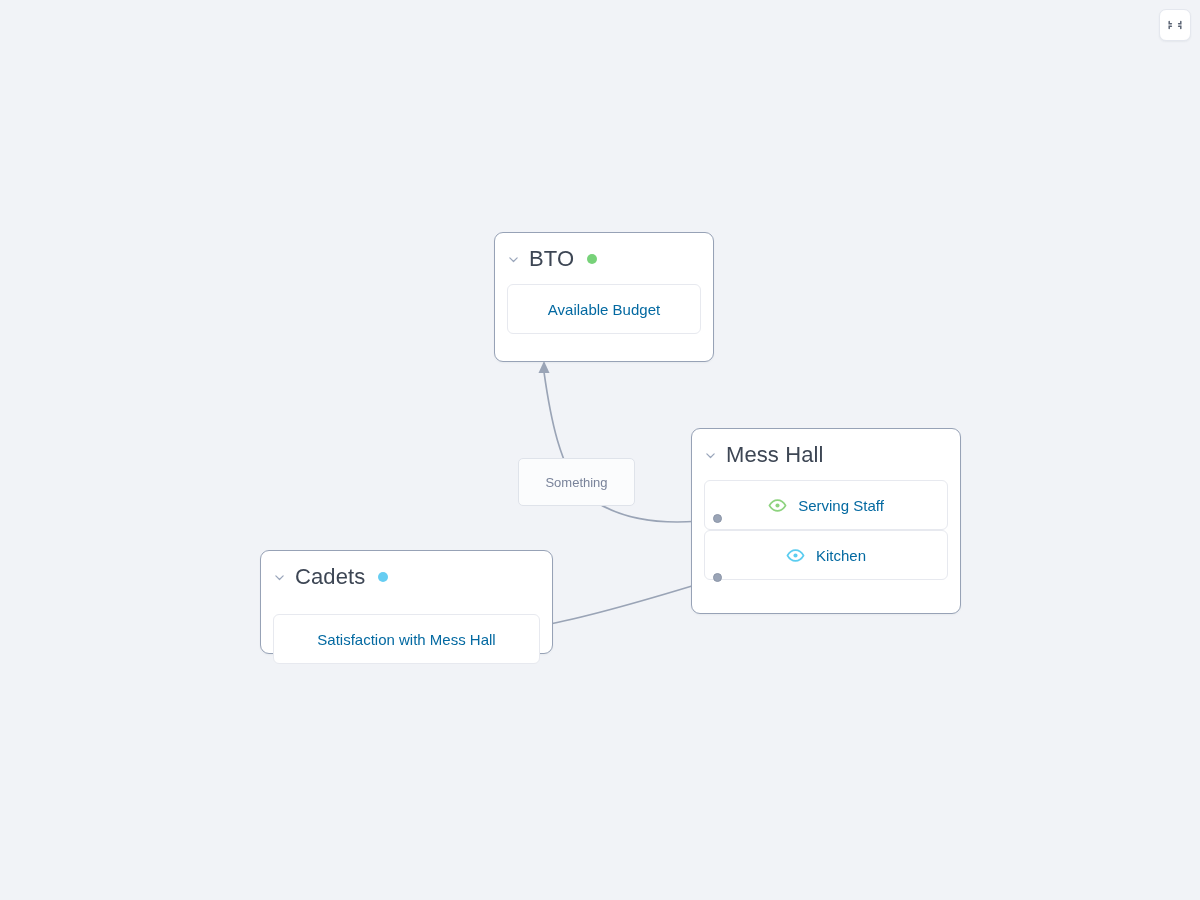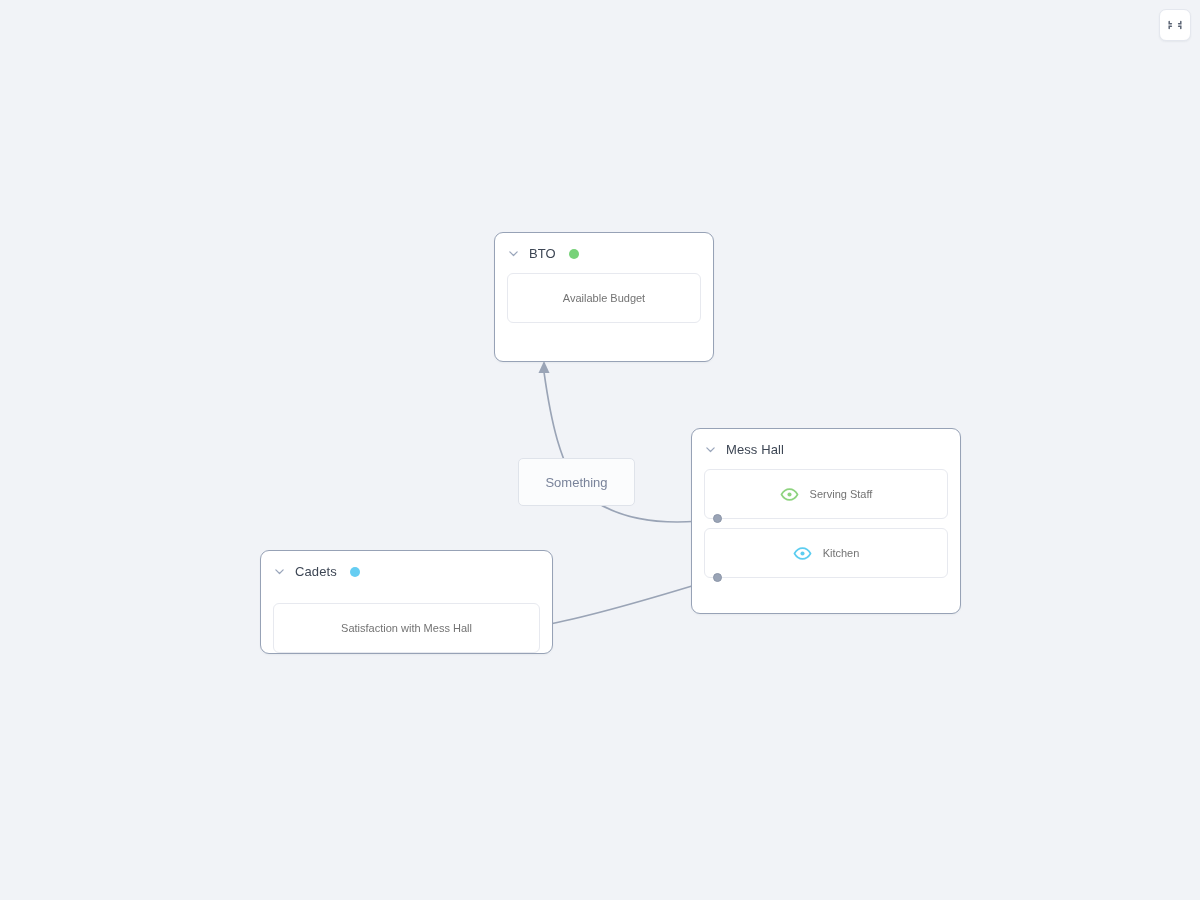--- a/index.html
+++ b/index.html
@@ -34,21 +34,21 @@
     gap: 9px;
     padding: 13px 16px 6px 12px;
   }
   .chev {
     width: 13px; height: 13px;
     flex: 0 0 auto;
     display: block;
     color: #9aa6bb;
   }
   .node-title {
-    font-size: 13px;
+    font-size: 22px;
     color: #3d4654;
     letter-spacing: .1px;
     white-space: nowrap;
   }
   .status-dot {
     width: 10px; height: 10px;
     border-radius: 50%;
     flex: 0 0 auto;
     margin-left: 4px;
   }
@@ -59,26 +59,25 @@
     position: relative;
     background: #fff;
     border: 1px solid #e7e9ef;
     border-radius: 6px;
     min-height: 50px;
     display: flex;
     align-items: center;
     justify-content: center;
     gap: 11px;
     padding: 8px 16px;
-    margin-bottom: 9px;
   }
   .item:last-child { margin-bottom: 0; }
   .item-label {
-    font-size: 11px;
-    color: #737373;
+    font-size: 15px;
+    color: #0369a1;
     white-space: nowrap;
     text-align: center;
   }
   .eye { width: 19px; height: 19px; flex: 0 0 auto; display: block; }
 
   
   .edge-label {
     position: absolute;
     background: #fbfcfd;
     border: 1px solid #dfe3ea;

